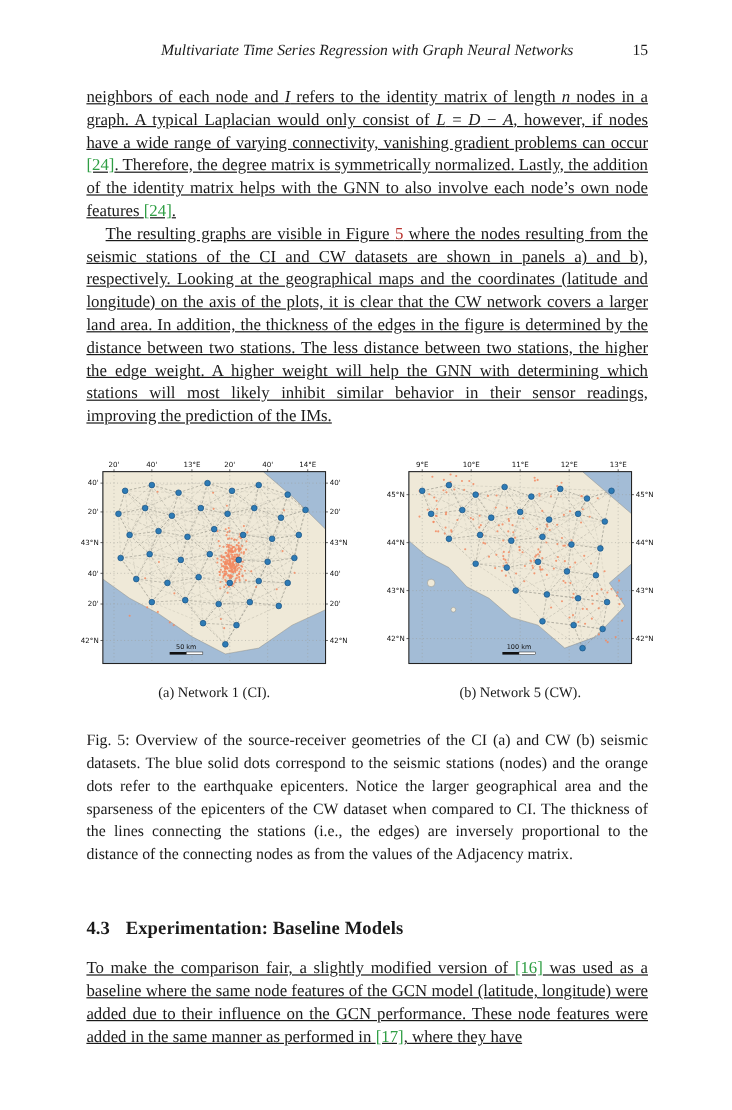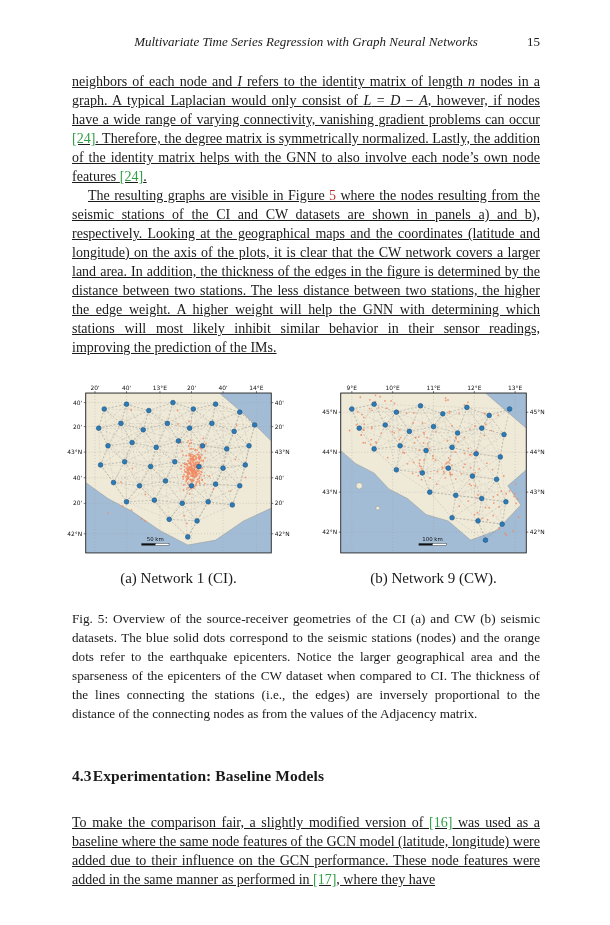--- a/index.html
+++ b/index.html
@@ -16,36 +16,36 @@
   p.indent { text-indent: 16px; }
   .run-i { font-style: italic; }
   .run-b { font-weight: normal; }
   .run-cite { color: var(--cite, #2f9e44); }
   .run-ref { color: var(--ref, #b9342f); }
 
   .figure-block { margin-top: 24px; }
   .figure-row { display: flex; justify-content: center; gap: 26px; }
   .subfig { display: flex; flex-direction: column; align-items: center; }
   svg.mapsvg { width: 229px; height: 180px; display: block; }
-  .subcaption { font-size: 15px; margin-top: 9px; text-align: center; }
+  .subcaption { font-size: 12px; margin-top: 9px; text-align: center; }
 
   .grat { stroke: #9a9a94; stroke-width: 0.45; stroke-dasharray: 0.8,2.2; fill: none; }
   .tick { stroke: #222; stroke-width: 0.6; }
   .ticklab { font-family: "DejaVu Sans", sans-serif; font-size: 6px; fill: #111; }
   .scalelab { font-family: "DejaVu Sans", sans-serif; font-size: 5.5px; fill: #111; }
   .frame { fill: none; stroke: #222; stroke-width: 0.9; }
   .sea { stroke: none; }
   .land { stroke: #8d8d85; stroke-width: 0.4; }
 
   .figcaption { margin-top: 22px; font-size: 13.2px; line-height: 19px; text-align: justify; }
 
   h2.section-heading { margin-top: 44px; font-size: 15.5px; font-weight: bold; letter-spacing: 0.1px; }
-  h2.section-heading .sec-num { margin-right: 1px; }
-
-  .after-heading { margin-top: 28px; }
+  h2.section-heading .sec-num { margin-right: 13px; }
+
+  .after-heading { margin-top: 15px; }
 </style>
 </head>
 <body>
 
 <div class="page">
   <div class="content">
 
     <div class="running-head">
       <span class="running-title">Multivariate Time Series Regression with Graph Neural Networks</span>
       <span class="page-number">15</span>
@@ -1151,21 +1151,21 @@
                 <circle cx="185.56" cy="144.84" r="2.4" fill="#2d7bb6" stroke="#1c5482" stroke-width="0.6"></circle>
                 <circle cx="168.64000000000001" cy="161.04000000000002" r="2.4" fill="#2d7bb6" stroke="#1c5482" stroke-width="0.6"></circle>
               </g>
             <g>
                 <rect x="100.96" y="164.28" width="14" height="2.2" fill="#111"></rect>
                 <rect x="114.96" y="164.28" width="14" height="2.2" fill="#fff" stroke="#111" stroke-width="0.4"></rect>
                 <text x="114.96" y="161.78" class="scalelab" text-anchor="middle">100 km</text>
               </g>
             <rect class="frame" x="22" y="12" width="188" height="162"></rect>
           </svg>
-          <div class="subcaption">(b) Network 9 (CW).</div>
+          <div class="subcaption">(b) Network 5 (CW).</div>
         </div>
 
       </div>
 
       <p class="figcaption"><span class="run-b">Fig. 5</span><span>: Overview of the source-receiver geometries of the CI (a) and CW (b) seismic datasets. The blue solid dots correspond to the seismic stations (nodes) and the orange dots refer to the earthquake epicenters. Notice the larger geographical area and the sparseness of the epicenters of the CW dataset when compared to CI. The thickness of the lines connecting the stations (i.e., the edges) are inversely proportional to the distance of the connecting nodes as from the values of the Adjacency matrix.</span></p>
     </div>
 
     <h2 class="section-heading">
       <span class="sec-num">4.3</span><span>Experimentation: Baseline Models</span>
     </h2>

